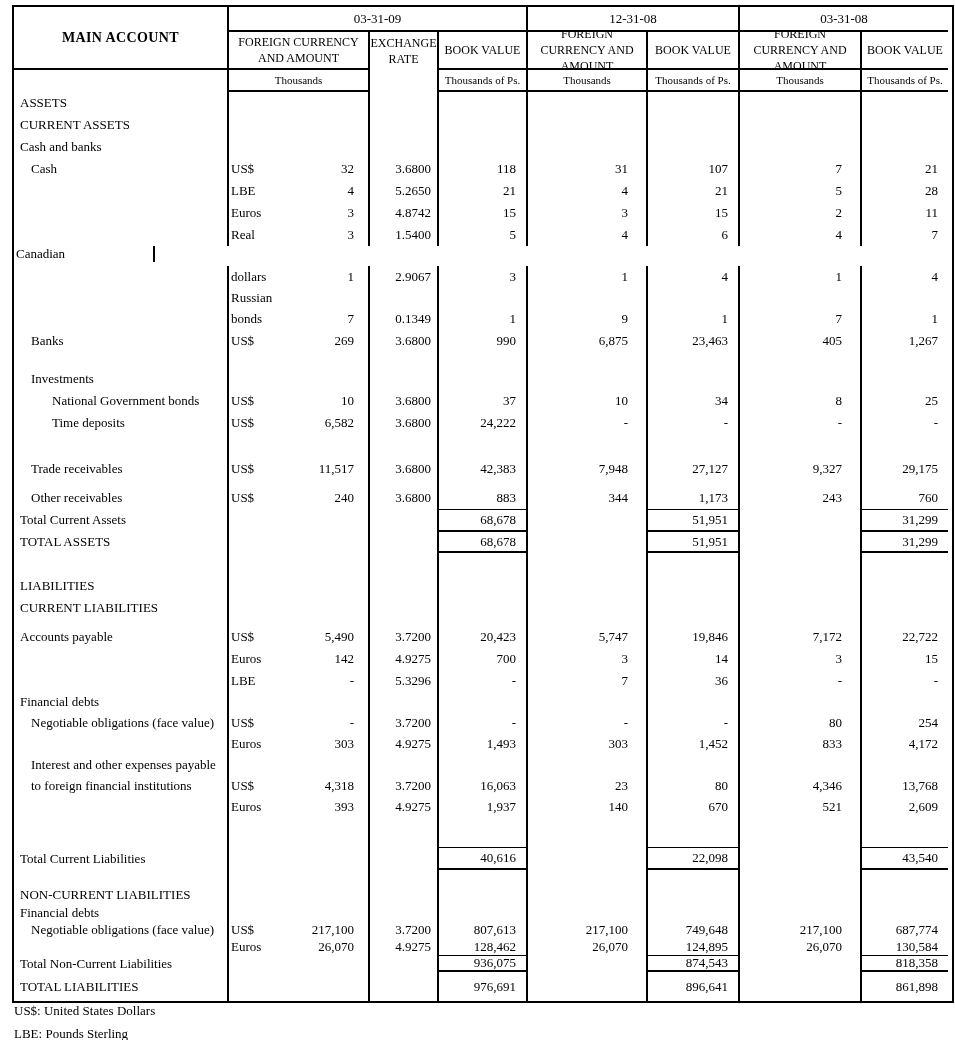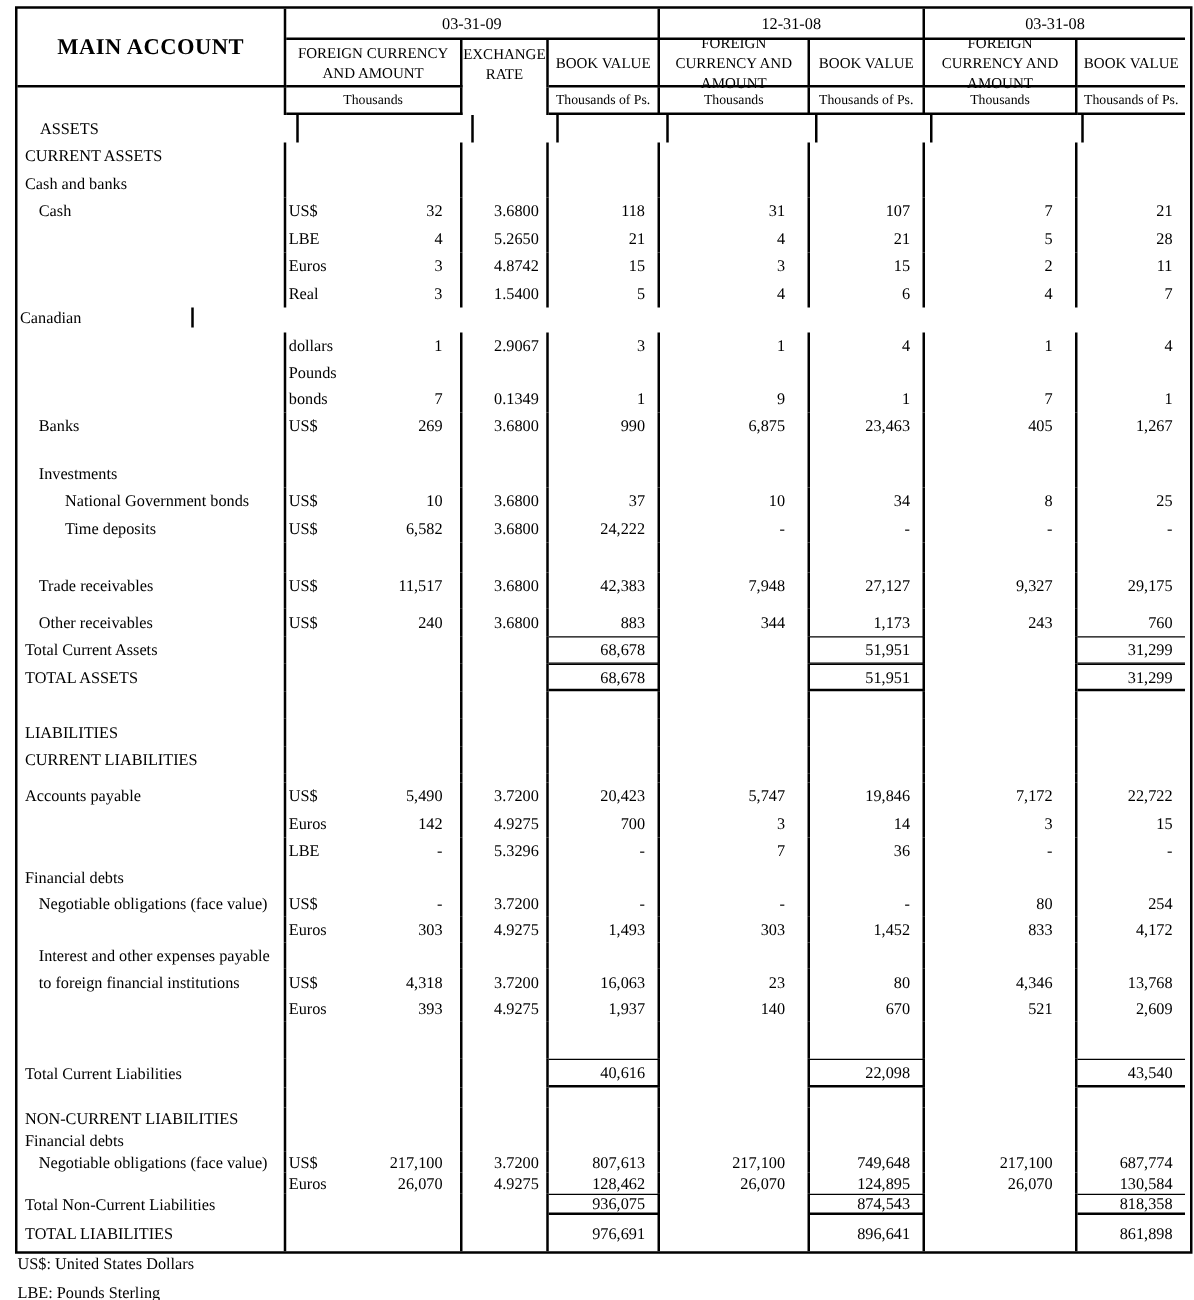--- a/index.html
+++ b/index.html
@@ -10,21 +10,21 @@
   .sheet{
     position:absolute;left:12px;top:5px;width:938px;
     border:2px solid #000;background:#fff;box-sizing:content-box;
   }
   
   .hdr{display:flex;}
   .hdr-main{
     width:215px;height:63px;box-sizing:border-box;
     border-right:2px solid #000;border-bottom:2px solid #000;
     display:flex;align-items:center;justify-content:center;
-    font-weight:bold;font-size:18px;letter-spacing:.4px;
+    font-weight:bold;font-size:14px;letter-spacing:.4px;
   }
   .hdr-right{flex:1;}
   .dates{display:flex;height:25px;}
   .date-cell{
     box-sizing:border-box;border-right:2px solid #000;border-bottom:2px solid #000;
     display:flex;align-items:center;justify-content:center;font-size:13px;
   }
   .d9{width:299px}.d12{width:212px}.d8{width:208px;border-right:none}
   .colheads{display:flex;height:38px;}
   .ch{
@@ -96,21 +96,21 @@
     <div class="uc u-fc9 b">Thousands</div>
     <div class="uc u-rate"></div>
     <div class="uc u-bv9 b">Thousands of Ps.</div>
     <div class="uc u-fc12 b">Thousands</div>
     <div class="uc u-bv12 b">Thousands of Ps.</div>
     <div class="uc u-fc8 b">Thousands</div>
     <div class="uc u-bv8 b">Thousands of Ps.</div>
   </div>
 
   <div class="tbody">
-      <div class="t-row" style="height: 22px; margin-left: 12px;">
+      <div class="t-row" style="height: 22px;">
         <div class="cell c-label">
           <span class="lbl ind0">ASSETS</span>
         </div>
         <div class="cell c-fc9"></div>
         <div class="cell c-rate"></div>
         <div class="cell c-bv9"></div>
         <div class="cell c-fc12"></div>
         <div class="cell c-bv12"></div>
         <div class="cell c-fc8"></div>
         <div class="cell c-bv8"></div>
@@ -214,21 +214,21 @@
         <div class="cell c-rate">2.9067</div>
         <div class="cell c-bv9">3</div>
         <div class="cell c-fc12">1</div>
         <div class="cell c-bv12">4</div>
         <div class="cell c-fc8">1</div>
         <div class="cell c-bv8">4</div>
       </div>
       <div class="t-row" style="height: 20px;">
         <div class="cell c-label"></div>
         <div class="cell c-fc9">
-          <span class="cur">Pounds</span>
+          <span class="cur">Russian</span>
         </div>
         <div class="cell c-rate"></div>
         <div class="cell c-bv9"></div>
         <div class="cell c-fc12"></div>
         <div class="cell c-bv12"></div>
         <div class="cell c-fc8"></div>
         <div class="cell c-bv8"></div>
       </div>
       <div class="t-row" style="height: 22px;">
         <div class="cell c-label"></div>

